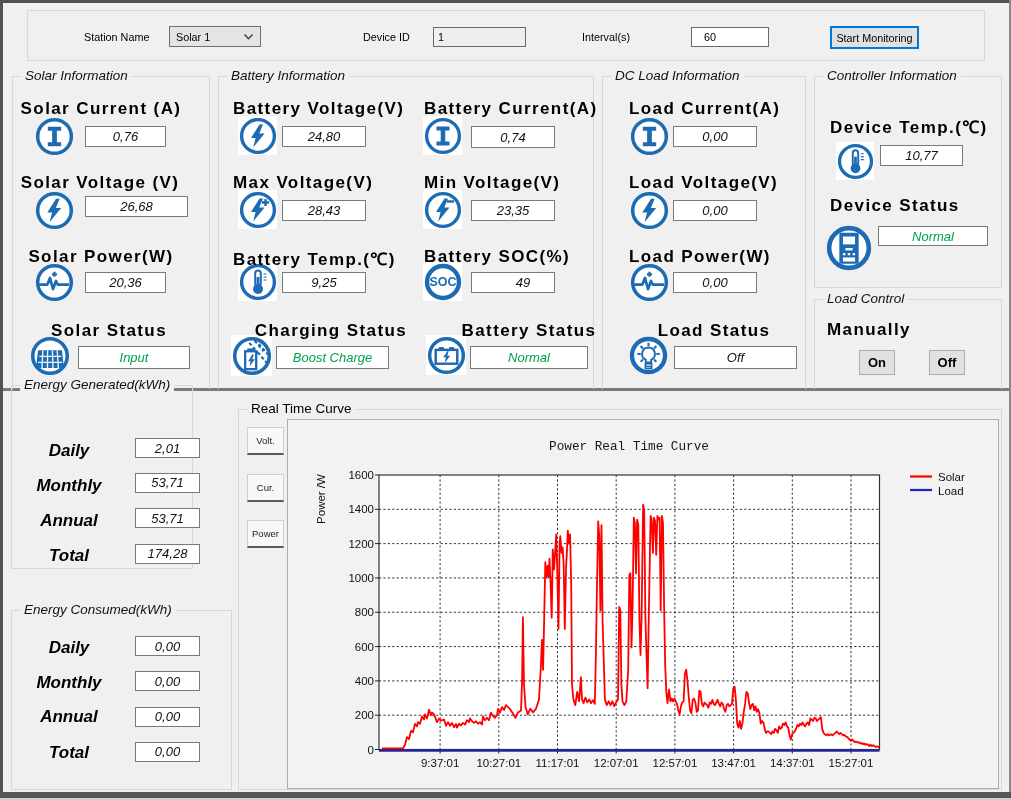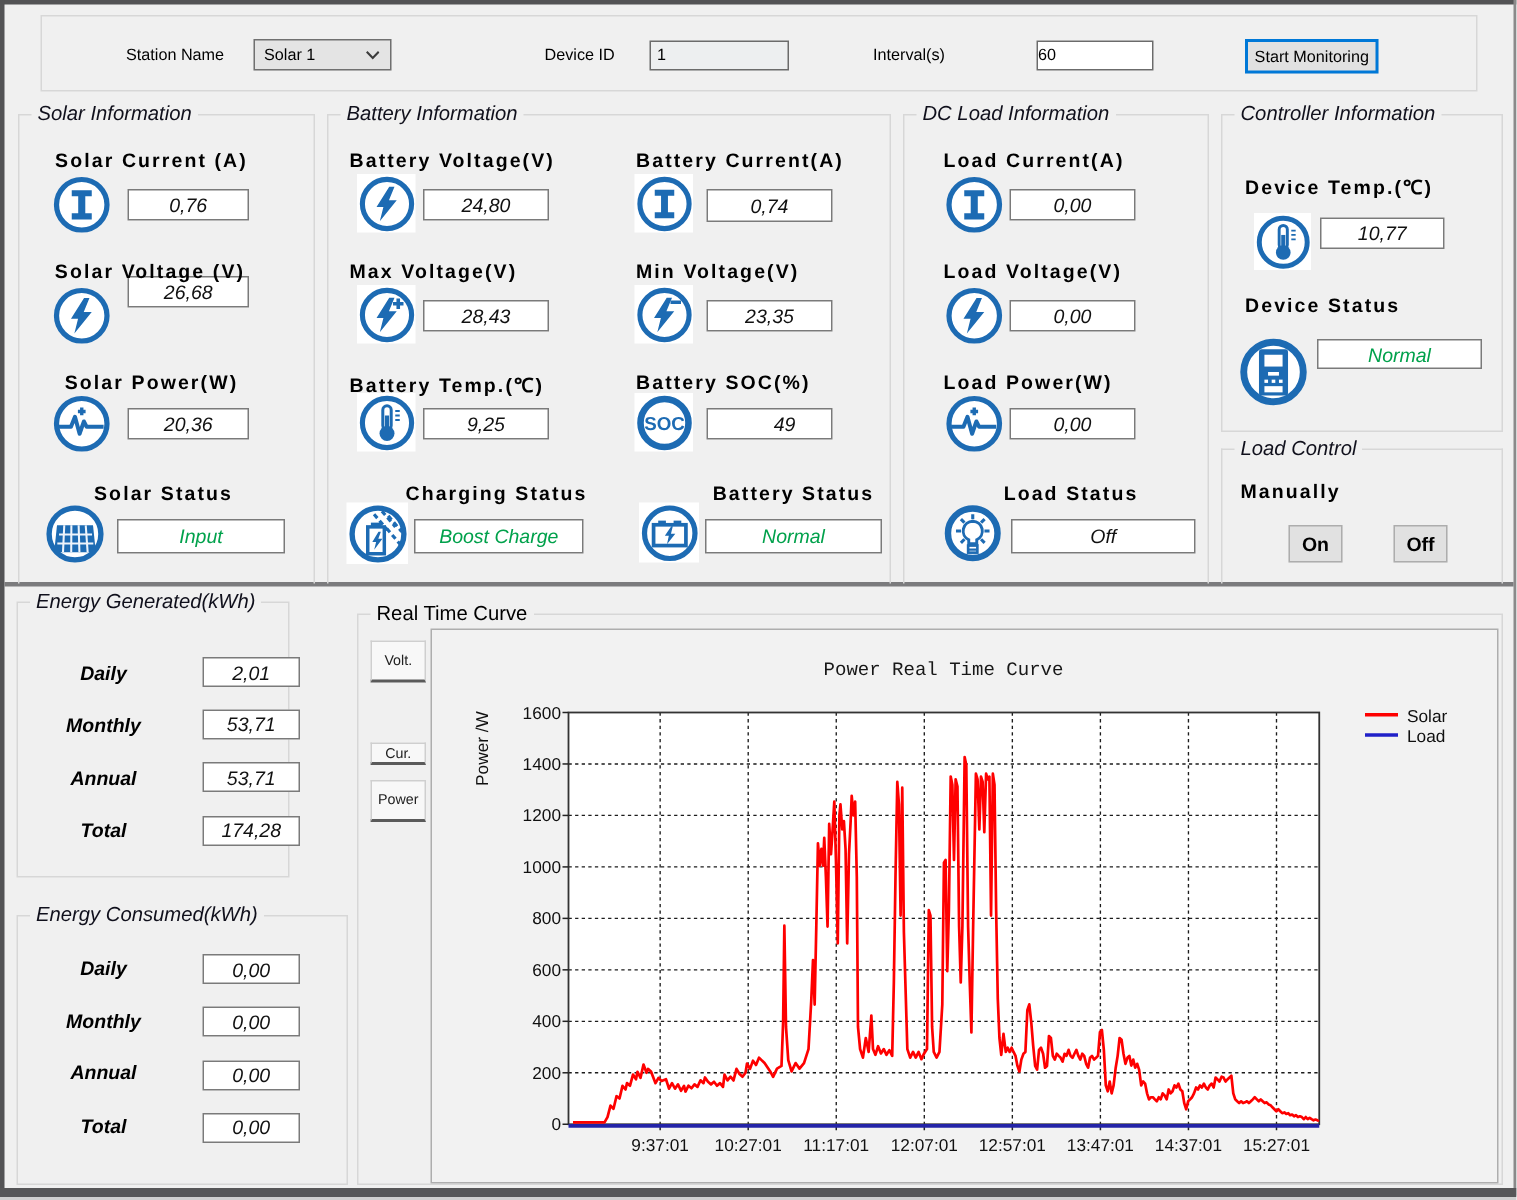--- a/index.html
+++ b/index.html
@@ -1,21 +1,21 @@
 <!DOCTYPE html>
 <html><head><meta charset="utf-8"><style>
 
 *{margin:0;padding:0;box-sizing:border-box;}
 html,body{width:1011px;height:800px;overflow:hidden;}
 body{position:relative;background:#f0f0f0;font-family:"Liberation Sans",sans-serif;}
 .gb{position:absolute;border:1px solid #d7d7d7;}
 .gb>span{position:absolute;top:-9px;left:8px;background:#f0f0f0;padding:0 4px;
  font-style:italic;font-size:13.5px;color:#10101c;white-space:nowrap;}
 .gb>span.pl{font-style:normal;color:#000;font-size:13.5px;}
-.lb{position:absolute;font-weight:bold;font-size:13px;letter-spacing:1.4px;color:#000;white-space:nowrap;z-index:5;}
+.lb{position:absolute;font-weight:bold;font-size:17px;letter-spacing:1.4px;color:#000;white-space:nowrap;z-index:5;}
 .tl{position:absolute;font-size:10.8px;color:#000;white-space:nowrap;}
 .vb{position:absolute;background:#fff;border:1px solid #7a7a7a;font-style:italic;font-size:13px;
  color:#111;display:flex;align-items:center;justify-content:center;}
 .grn{color:#00a14b;}
 .btn{position:absolute;background:#e1e1e1;border:1px solid #adadad;font-size:13px;font-weight:bold;
  display:flex;align-items:center;justify-content:center;}
 .tabbtn{position:absolute;background:#f8f8f8;border:1px solid #cfcfcf;border-bottom:2px solid #5a5a5a;
  font-size:9.5px;color:#222;display:flex;align-items:center;justify-content:center;}
 .tk{font-family:"Liberation Sans",sans-serif;font-size:11.5px;fill:#101010;}
 .ttl{font-family:"Liberation Mono",monospace;font-size:12.7px;fill:#181818;}
@@ -31,21 +31,21 @@
 <div class="gb" style="left:27px;top:10px;width:958px;height:51px;"></div>
 <div class="tl" style="left:84px;top:31px;">Station Name</div>
 <div style="position:absolute;left:169px;top:26px;width:92px;height:21px;background:#e4e4e4;
  border:1px solid #707070;font-size:10.8px;display:flex;align-items:center;padding-left:6px;">Solar 1
  <svg style="position:absolute;right:7px;top:7px;" width="9" height="6" viewBox="0 0 9 6">
       <path d="M0.5 0.5 L4.5 4.7 L8.5 0.5" fill="none" stroke="#3c3c3c" stroke-width="1.4"></path>
     </svg></div>
 <div class="tl" style="left:363px;top:31px;">Device ID</div>
 <div style="position:absolute;left:433px;top:27px;width:93px;height:20px;background:#edeff0;border:1px solid #6b6b6b;font-size:10.8px;padding-left:4px;line-height:18px;">1</div>
 <div class="tl" style="left:582px;top:31px;">Interval(s)</div>
-<div style="position:absolute;left:691px;top:27px;width:78px;height:20px;background:#fff;border:1px solid #6b6b6b;font-size:10.8px;padding-left:0;line-height:18px;">60</div>
+<div style="position:absolute;left:691px;top:27px;width:78px;height:20px;background:#fff;border:1px solid #6b6b6b;font-size:10.8px;padding-left:12px;line-height:18px;">60</div>
 <div style="position:absolute;left:830px;top:26px;width:89px;height:23px;background:#e1e1e1;border:2px solid #0078d7;font-size:10.8px;white-space:nowrap;display:flex;align-items:center;justify-content:center;">Start Monitoring</div>
 <div class="gb" style="left:12px;top:76px;width:198px;height:313px;border-bottom:none;">
     <span>Solar Information</span>
   </div>
 <div class="gb" style="left:218px;top:76px;width:376px;height:313px;border-bottom:none;">
     <span>Battery Information</span>
   </div>
 <div class="gb" style="left:602px;top:76px;width:204px;height:313px;border-bottom:none;">
     <span>DC Load Information</span>
   </div>
@@ -79,21 +79,21 @@
     </svg>
   </div>
 <div style="position:absolute;left:30px;top:336px;width:40px;height:40px;display:flex;align-items:center;justify-content:center;">
     <svg width="40" height="40" viewBox="0 0 38 38" xmlns="http://www.w3.org/2000/svg">
       <circle cx="19" cy="19" r="16.4" fill="#fff" stroke="#1d6bb3" stroke-width="3.4"></circle>
       <path fill="#1d6bb3" d="M7.6 13.5 h22.8 l1.8 17 h-26.4 z"></path>
       <path stroke="#eef4fb" stroke-width="1.3" fill="none" d="M8.9 19.3 L29.8 19.3 M7.8 25 L30.6 25 M12.2 13.5 L11.4 30.5 M16.7 13.5 L16.6 30.5 M21.3 13.5 L21.8 30.5 M25.8 13.5 L27.0 30.5 "></path>
     </svg>
   </div>
 <div class="vb " style="left:85px;top:126px;width:81px;height:21px;">0,76</div>
-<div class="vb " style="left:85px;top:184px;width:81px;height:21px;">26,68</div>
+<div class="vb " style="left:85px;top:196px;width:103px;height:21px;">26,68</div>
 <div class="vb " style="left:85px;top:272px;width:81px;height:21px;">20,36</div>
 <div class="vb grn" style="left:78px;top:346px;width:112px;height:23px;">Input</div>
 <div class="lb" style="left:233px;top:99px;">Battery Voltage(V)</div>
 <div class="lb" style="left:233px;top:173px;">Max Voltage(V)</div>
 <div class="lb" style="left:233px;top:247px;">Battery Temp.(℃)</div>
 <div class="lb" style="left:246.0px;top:320.5px;width:170px;text-align:center;">Charging Status</div>
 <div style="position:absolute;left:238px;top:116px;width:39px;height:39px;background:#fff;display:flex;align-items:center;justify-content:center;">
     <svg width="38" height="38" viewBox="0 0 38 38" xmlns="http://www.w3.org/2000/svg">
       <circle cx="19" cy="19" r="16.4" fill="#fff" stroke="#1d6bb3" stroke-width="3.4"></circle>
       <path fill="#1d6bb3" d="M20.5 7.5 L12 21 h4.6 L14.2 30.5 L25.5 16.5 h-5.2 L24 7.5 z"></path>
@@ -230,21 +230,21 @@
       <rect x="14" y="23.2" width="2" height="1.8" fill="#fff"></rect>
       <rect x="18" y="23.2" width="2" height="1.8" fill="#fff"></rect>
       <rect x="22" y="23.2" width="2" height="1.8" fill="#fff"></rect>
       <rect x="14" y="26.8" width="10" height="3.4" fill="#fff"></rect>
     </svg>
   </div>
 <div class="vb grn" style="left:878px;top:226px;width:110px;height:20px;">Normal</div>
 <div class="lb" style="left:827.0px;top:320px;width:170px;text-align:left;">Manually</div>
 <div class="btn" style="left:859px;top:350px;width:36px;height:25px;">On</div>
 <div class="btn" style="left:929px;top:350px;width:36px;height:25px;">Off</div>
-<div class="gb" style="left:11px;top:385px;width:182px;height:184px;margin-top:16px;">
+<div class="gb" style="left:11px;top:385px;width:182px;height:184px;">
     <span>Energy Generated(kWh)</span>
   </div>
 <div class="gb" style="left:11px;top:610px;width:221px;height:180px;">
     <span>Energy Consumed(kWh)</span>
   </div>
 <div class="lb" style="left:29px;top:441px;width:80px;text-align:center;font-style:italic;letter-spacing:0;">Daily</div>
 <div class="lb" style="left:29px;top:475.5px;width:80px;text-align:center;font-style:italic;letter-spacing:0;">Monthly</div>
 <div class="lb" style="left:29px;top:510.5px;width:80px;text-align:center;font-style:italic;letter-spacing:0;">Annual</div>
 <div class="lb" style="left:29px;top:545.5px;width:80px;text-align:center;font-style:italic;letter-spacing:0;">Total</div>
 <div class="vb" style="left:135px;top:438px;width:65px;height:20px;">2,01</div>
@@ -256,21 +256,21 @@
 <div class="lb" style="left:29px;top:707px;width:80px;text-align:center;font-style:italic;letter-spacing:0;">Annual</div>
 <div class="lb" style="left:29px;top:742.5px;width:80px;text-align:center;font-style:italic;letter-spacing:0;">Total</div>
 <div class="vb" style="left:135px;top:636px;width:65px;height:20px;">0,00</div>
 <div class="vb" style="left:135px;top:671px;width:65px;height:20px;">0,00</div>
 <div class="vb" style="left:135px;top:706.5px;width:65px;height:20px;">0,00</div>
 <div class="vb" style="left:135px;top:741.5px;width:65px;height:20px;">0,00</div>
 <div class="gb" style="left:238px;top:409px;width:764px;height:381px;">
     <span class="pl">Real Time Curve</span>
   </div>
 <div class="tabbtn" style="left:247px;top:427px;width:37px;height:28px;">Volt.</div>
-<div class="tabbtn" style="left:247px;top:495px;width:37px;height:15px;">Cur.</div>
+<div class="tabbtn" style="left:247px;top:474px;width:37px;height:28px;">Cur.</div>
 <div class="tabbtn" style="left:247px;top:520px;width:37px;height:28px;">Power</div>
 <div style="position:absolute;left:287px;top:419px;width:712px;height:370px;background:#f2f2f2;border:1px solid #aeaeae;"><svg width="712" height="370" viewBox="0 0 712 370" xmlns="http://www.w3.org/2000/svg">
 <rect x="91" y="55" width="500.5" height="274.5" fill="#fff" stroke="none"></rect>
 <line x1="91" y1="89.31" x2="591.5" y2="89.31" class="gd"></line>
       <line x1="91" y1="123.62" x2="591.5" y2="123.62" class="gd"></line>
       <line x1="91" y1="157.94" x2="591.5" y2="157.94" class="gd"></line>
       <line x1="91" y1="192.25" x2="591.5" y2="192.25" class="gd"></line>
       <line x1="91" y1="226.56" x2="591.5" y2="226.56" class="gd"></line>
       <line x1="91" y1="260.88" x2="591.5" y2="260.88" class="gd"></line>
       <line x1="91" y1="295.19" x2="591.5" y2="295.19" class="gd"></line>

